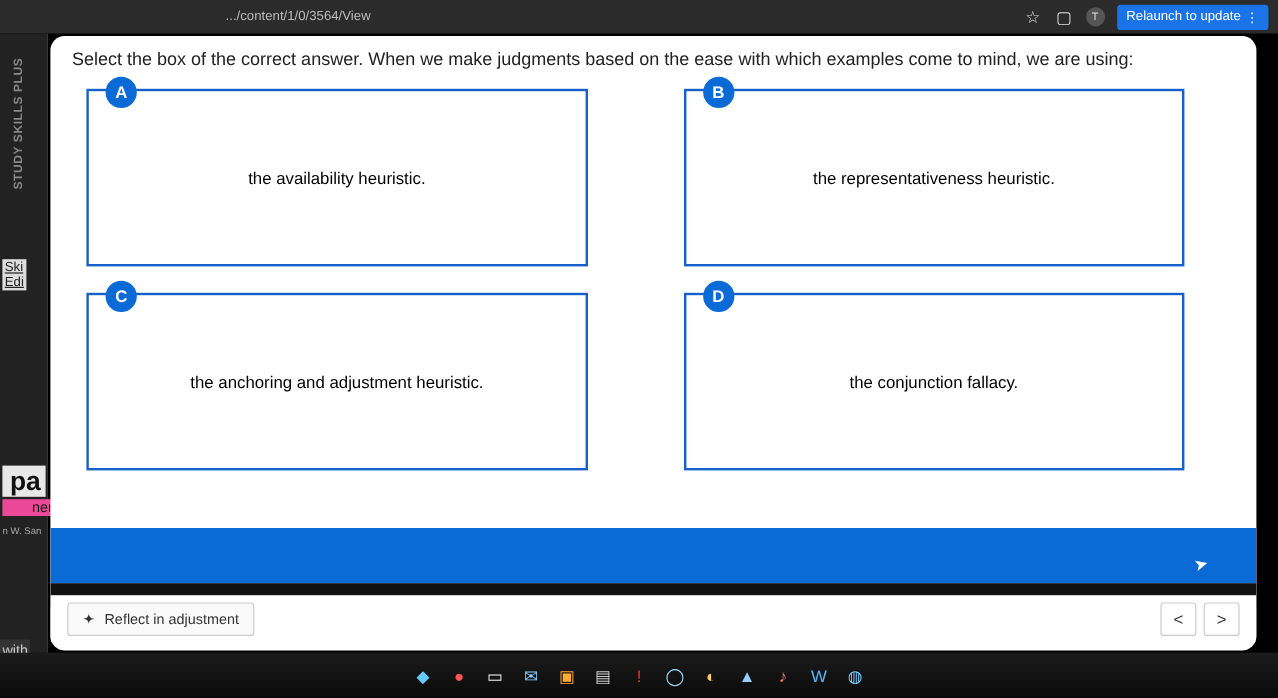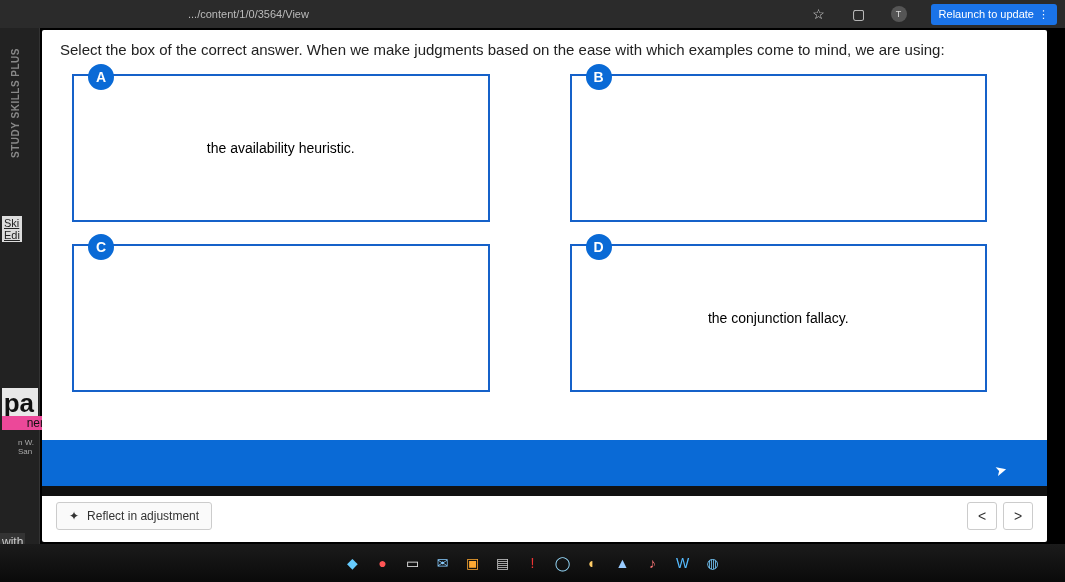--- a/index.html
+++ b/index.html
@@ -12,21 +12,21 @@
       position: relative;
     }
     .browser-bar {
       position: absolute;
       top: 0; left: 0; right: 0;
       height: 28px;
       background: #2b2b2b;
       display: flex;
       align-items: center;
       justify-content: flex-end;
-      gap: 24px;
+      gap: 10px;
       padding: 0 8px;
       color: #ccc;
       font-size: 11px;
     }
     .url-fragment {
       color: #bbb;
       font-size: 11px;
       margin-right: auto;
       margin-left: 180px;
       white-space: nowrap;
@@ -62,29 +62,29 @@
       color: #888;
       font-size: 10px;
       font-weight: bold;
       letter-spacing: 0.5px;
       position: absolute;
       top: 20px;
       left: 10px;
       white-space: nowrap;
     }
     .left-rail .ski { color:#ccc; font-size:11px; position:absolute; top:188px; left:2px; line-height:1.1; background:#ddd; color:#222; padding:1px 2px;}
-    .left-rail .pa { color:#111; font-size:26px; font-weight:bold; position:absolute; top:360px; left:2px; background:#e8e8e8; width:36px; text-align:right; padding-right:4px;}
+    .left-rail .pa { color:#111; font-size:22px; font-weight:bold; position:absolute; top:360px; left:2px; background:#e8e8e8; width:36px; text-align:right; padding-right:4px;}
     .left-rail .ner { color:#111; font-size:12px; position:absolute; top:388px; left:2px; background:#ec4899; width:44px; text-align:right; padding-right:2px;}
-    .left-rail .wsan { color:#aaa; font-size:8px; position:absolute; top:410px; left:2px;margin-left:16px;}
+    .left-rail .wsan { color:#aaa; font-size:8px; position:absolute; top:410px; left:2px;}
     .left-rail .lopme { color:#ccc; font-size:12px; position:absolute; top:505px; left:0; background:#333; padding:2px;}
     .content-frame {
       flex: 1;
       background: #fff;
       margin: 2px 18px 2px 2px;
-      border-radius: 2px;
+      border-radius: 12px;
       position: relative;
       overflow: hidden;
     }
     .question {
       padding: 10px 18px 6px 18px;
       font-size: 15px;
       color: #222;
       line-height: 1.35;
     }
     .options-grid {
@@ -231,23 +231,25 @@
     <div class="blue-strip"></div>
     <div class="dark-strip"></div>
 
     <div class="options-grid">
       <div class="option-box">
         <div class="badge">A</div>
         <div class="option-text">the availability heuristic.</div>
       </div>
       <div class="option-box">
         <div class="badge">B</div>
+        <div class="option-text">the representativeness heuristic.</div>
       </div>
       <div class="option-box">
         <div class="badge">C</div>
+        <div class="option-text">the anchoring and adjustment heuristic.</div>
       </div>
       <div class="option-box">
         <div class="badge">D</div>
         <div class="option-text">the conjunction fallacy.</div>
       </div>
     </div>
 
     <div class="cursor-arrow">➤</div>
 
     <div class="footer-row">

